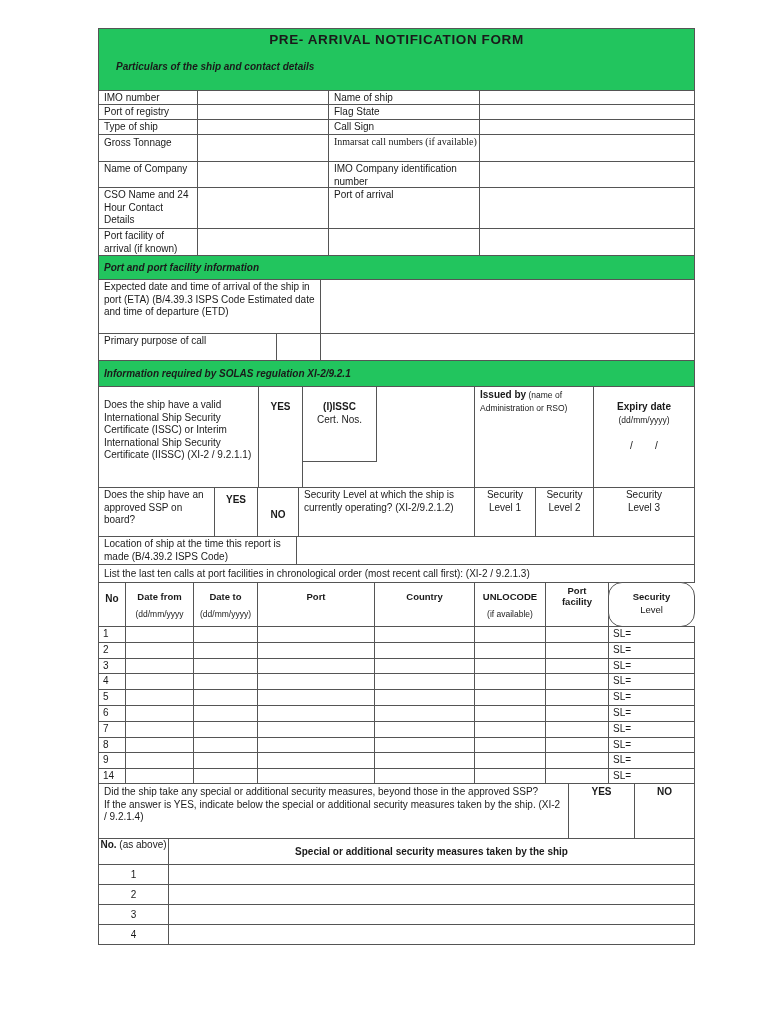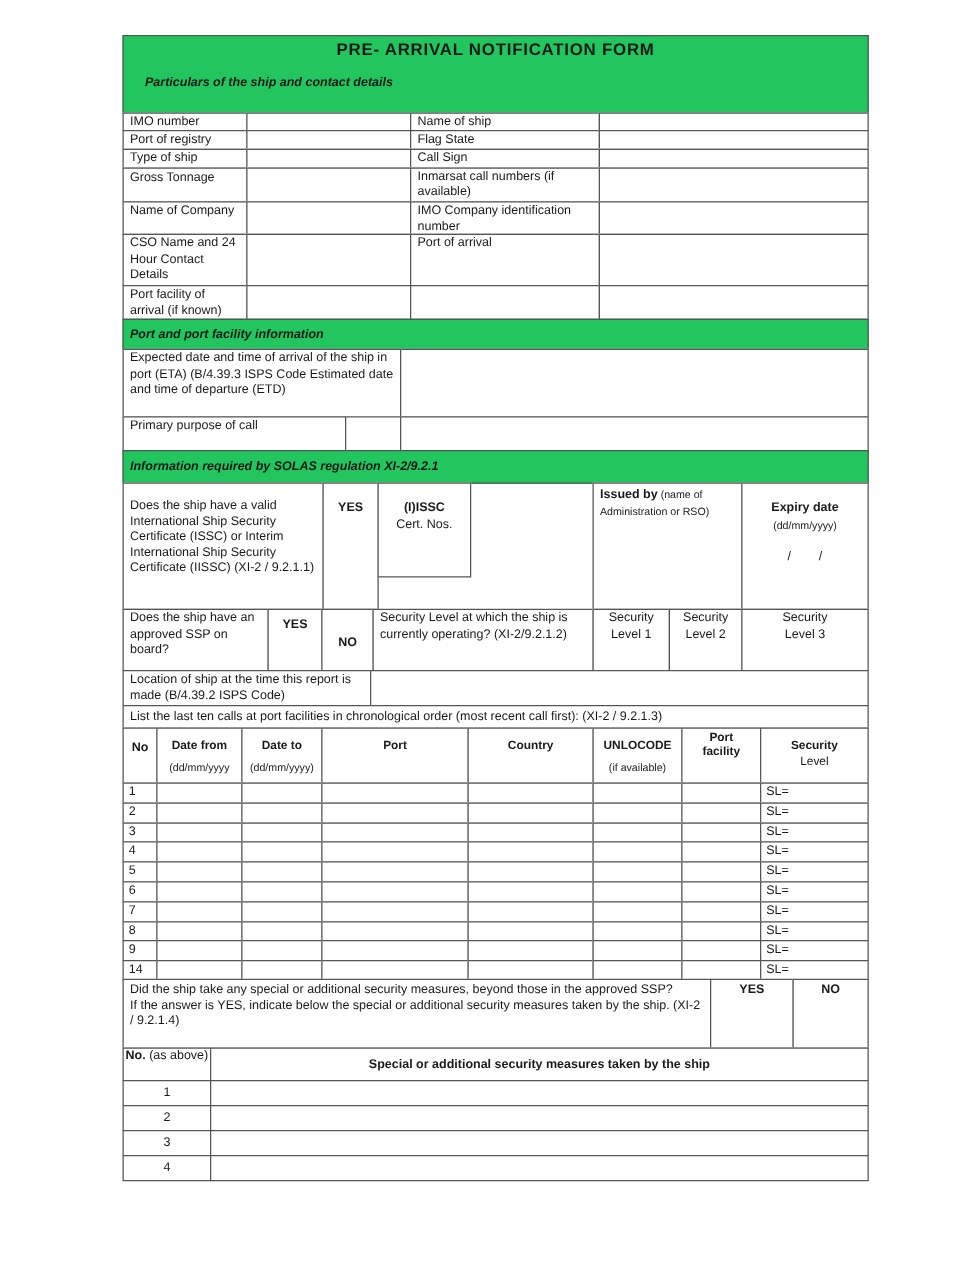--- a/index.html
+++ b/index.html
@@ -36,21 +36,21 @@
   <div class="c" style="left:230px;top:76px;width:152px;height:16px;">Flag State</div>
   <div class="c" style="left:381px;top:76px;width:216px;height:16px;"></div>
 
   <div class="c" style="left:0;top:91px;width:100px;height:16px;">Type of ship</div>
   <div class="c" style="left:99px;top:91px;width:132px;height:16px;"></div>
   <div class="c" style="left:230px;top:91px;width:152px;height:16px;">Call Sign</div>
   <div class="c" style="left:381px;top:91px;width:216px;height:16px;"></div>
 
   <div class="c" style="left:0;top:106px;width:100px;height:28px;padding-top:2px;">Gross Tonnage</div>
   <div class="c" style="left:99px;top:106px;width:132px;height:28px;"></div>
-  <div class="c" style="left:230px;top:106px;width:160px;height:28px;line-height:12px;">Inmarsat call numbers (if available)</div>
+  <div class="c" style="left:230px;top:106px;width:160px;height:28px;line-height:12px;font-family:Liberation Serif, serif;">Inmarsat call numbers (if available)</div>
   <div class="c" style="left:381px;top:106px;width:216px;height:28px;"></div>
 
   <div class="c" style="left:0;top:133px;width:100px;height:27px;line-height:12.5px;">Name of Company</div>
   <div class="c" style="left:99px;top:133px;width:132px;height:27px;"></div>
   <div class="c" style="left:230px;top:133px;width:152px;height:27px;">IMO Company identification number</div>
   <div class="c" style="left:381px;top:133px;width:216px;height:27px;"></div>
 
   <div class="c" style="left:0;top:159px;width:100px;height:42px;">CSO Name and 24 Hour Contact Details</div>
   <div class="c" style="left:99px;top:159px;width:132px;height:42px;"></div>
   <div class="c" style="left:230px;top:159px;width:152px;height:42px;">Port of arrival</div>
@@ -110,21 +110,21 @@
     <div class="b sm">Date to</div>
     <div class="small" style="margin-top:4px;">(dd/mm/yyyy)</div>
   </div>
   <div class="c ctr b sm" style="left:159px;top:554px;width:118px;height:45px;padding-top:8px;">Port</div>
   <div class="c ctr b sm" style="left:276px;top:554px;width:101px;height:45px;padding-top:8px;">Country</div>
   <div class="c ctr" style="left:376px;top:554px;width:72px;height:45px;padding:8px 0 0 0;">
     <div class="b sm">UNLOCODE</div>
     <div class="small" style="margin-top:4px;">(if available)</div>
   </div>
   <div class="c ctr b sm" style="left:447px;top:554px;width:64px;height:45px;padding:2px 8px 0 8px;line-height:11px;">Port facility</div>
-  <div class="c ctr" style="left:510px;top:554px;width:87px;height:45px;padding-top:8px;">
+  <div class="c ctr" style="left:510px;top:554px;width:87px;height:45px;padding-top:8px;border-radius:14px;">
     <div class="b sm">Security</div>
     <div class="sm" style="margin-top:0;">Level</div>
   </div>
 
   <div id="calls-rows">
       <div class="c" style="left: 0px; top: 598px; width: 28px; height: 17px; padding: 1px 4px;">1</div>
       <div class="c" style="left: 27px; top: 598px; width: 69px; height: 17px; padding: 1px 4px;"></div>
       <div class="c" style="left: 95px; top: 598px; width: 65px; height: 17px; padding: 1px 4px;"></div>
       <div class="c" style="left: 159px; top: 598px; width: 118px; height: 17px; padding: 1px 4px;"></div>
       <div class="c" style="left: 276px; top: 598px; width: 101px; height: 17px; padding: 1px 4px;"></div>

